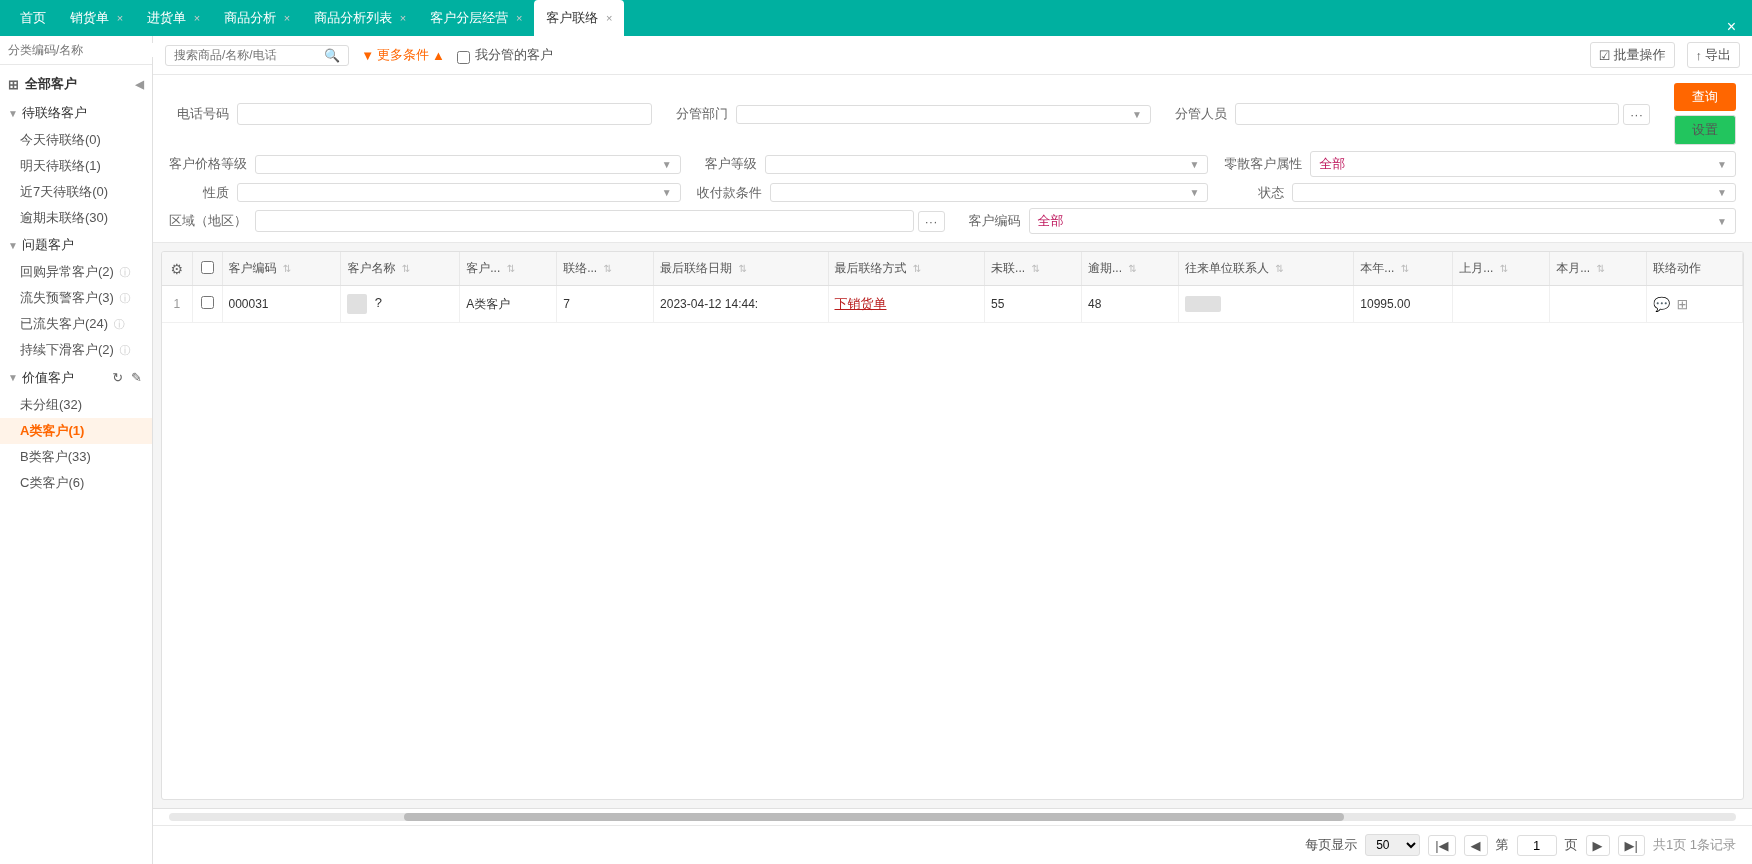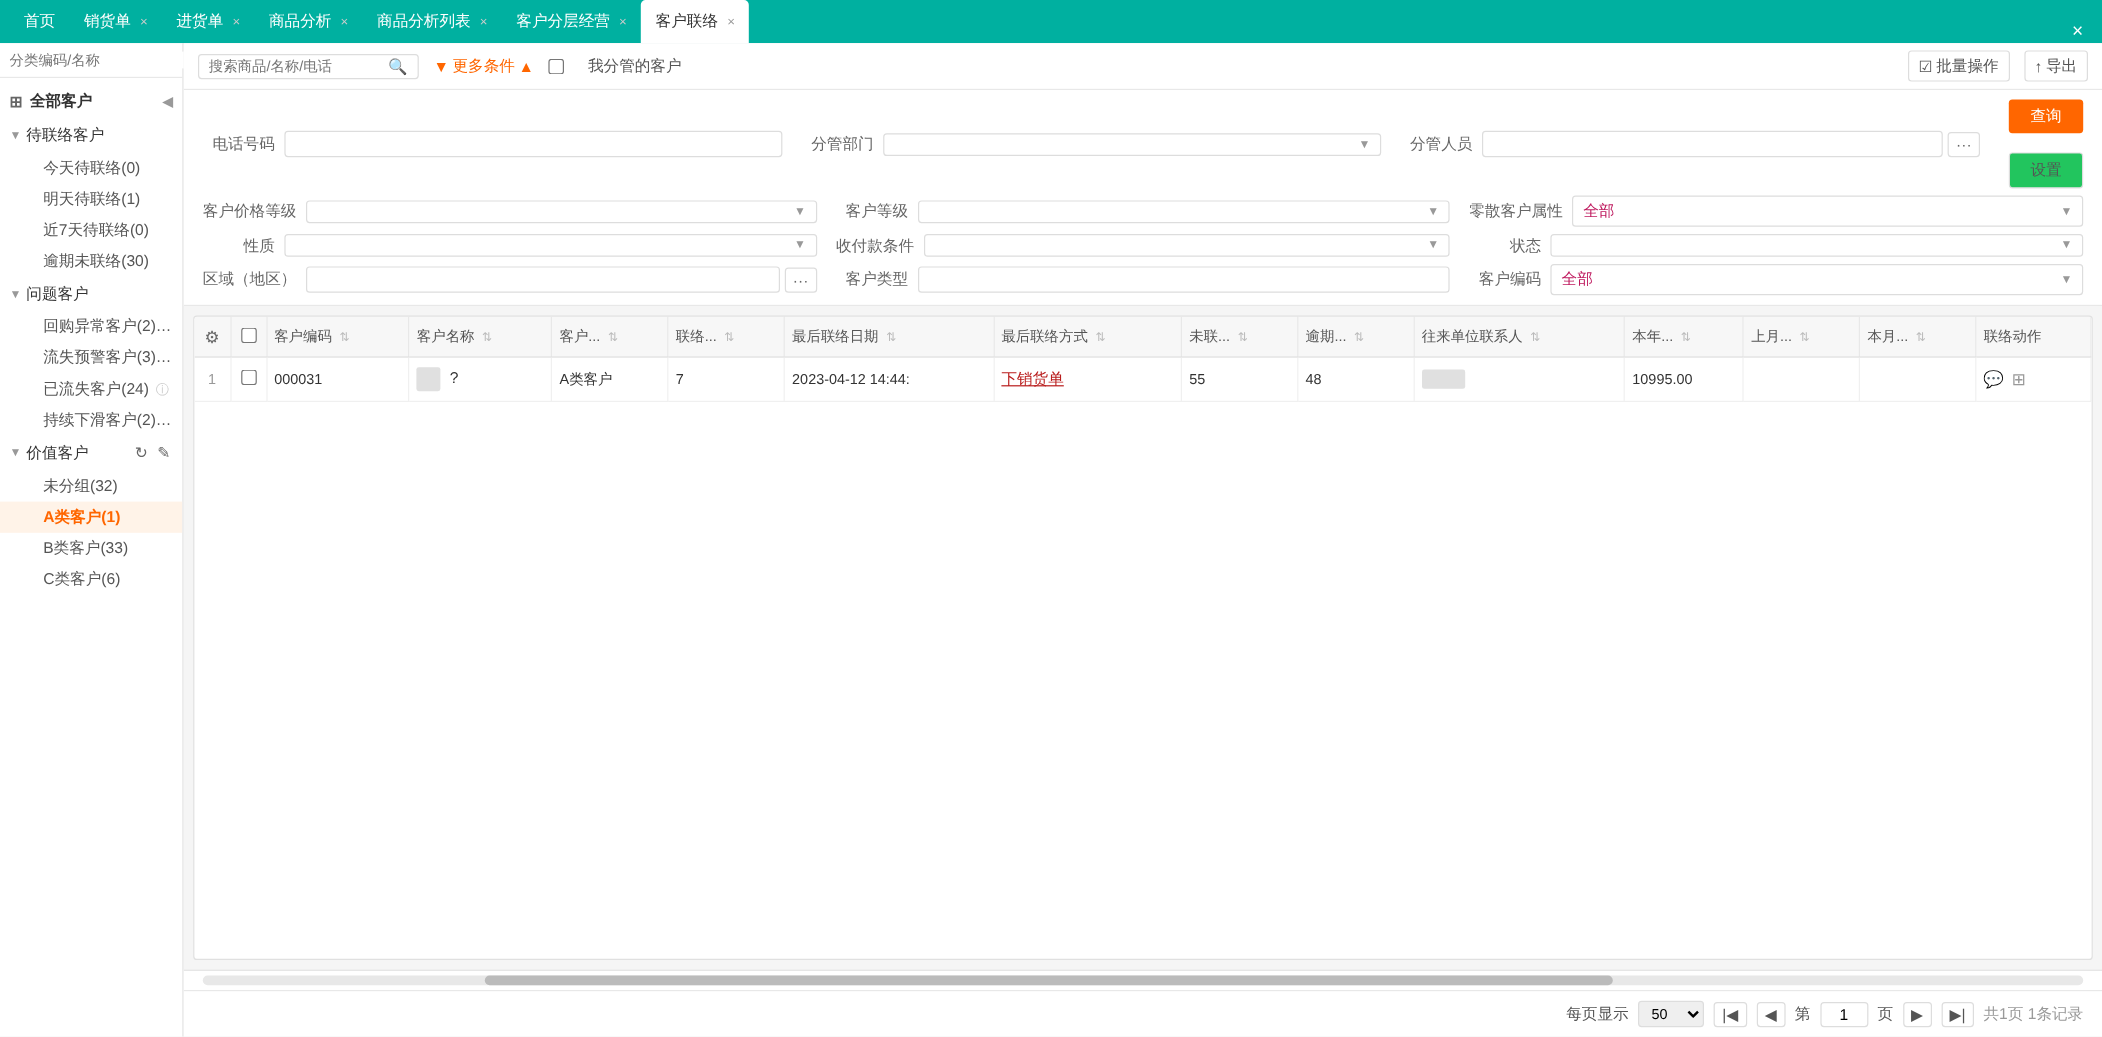--- a/index.html
+++ b/index.html
@@ -22,34 +22,34 @@
     .sidebar-search { display: flex; align-items: center; padding: 6px 8px; border-bottom: 1px solid #e8e8e8; }
     .sidebar-search input { flex: 1; border: none; outline: none; font-size: 12px; color: #999; }
     .sidebar-search .search-icon { color: #00b0a0; font-size: 14px; cursor: pointer; }
     .sidebar-tree { flex: 1; overflow-y: auto; padding: 4px 0; }
     .tree-root { display: flex; align-items: center; padding: 6px 8px; font-weight: bold; color: #333; cursor: pointer; }
     .tree-root .grid-icon { margin-right: 6px; color: #666; }
     .tree-root .collapse-btn { margin-left: auto; color: #999; font-size: 11px; cursor: pointer; }
     .tree-section { }
     .tree-section-header { display: flex; align-items: center; padding: 5px 8px; color: #333; cursor: pointer; }
     .tree-section-header .arrow { font-size: 10px; color: #999; margin-right: 4px; }
-    .tree-item { padding: 4px 8px 4px 36px; color: #555; cursor: pointer; white-space: nowrap; overflow: hidden; text-overflow: ellipsis; }
+    .tree-item { padding: 4px 8px 4px 20px; color: #555; cursor: pointer; white-space: nowrap; overflow: hidden; text-overflow: ellipsis; }
     .tree-item.active { background: #fff3e8; color: #ff6600; font-weight: bold; }
     .tree-item .info-icon { color: #ccc; font-size: 11px; margin-left: 2px; }
 
     
     .content { flex: 1; display: flex; flex-direction: column; background: #f5f5f5; overflow: hidden; }
 
     
     .filter-bar { display: flex; align-items: center; background: #fff; padding: 6px 12px; border-bottom: 1px solid #e8e8e8; gap: 12px; }
     .filter-search { display: flex; align-items: center; border: 1px solid #ddd; border-radius: 3px; padding: 2px 8px; background: #fff; }
     .filter-search input { border: none; outline: none; font-size: 12px; width: 150px; color: #999; }
     .filter-search .icon { color: #00b0a0; cursor: pointer; }
     .filter-more { display: flex; align-items: center; color: #ff6600; cursor: pointer; gap: 3px; }
-    .filter-checkbox { display: flex; align-items: center; gap: 20px; color: #555; cursor: pointer; }
+    .filter-checkbox { display: flex; align-items: flex-end; gap: 5px; color: #555; cursor: pointer; }
     .filter-checkbox input { cursor: pointer; }
     .filter-spacer { flex: 1; }
     .btn-batch { display: flex; align-items: center; gap: 3px; color: #555; cursor: pointer; border: 1px solid #ddd; padding: 3px 8px; border-radius: 3px; background: #fff; }
     .btn-export { display: flex; align-items: center; gap: 3px; color: #555; cursor: pointer; border: 1px solid #ddd; padding: 3px 8px; border-radius: 3px; background: #fff; }
 
     
     .adv-filter { background: #fff; border-bottom: 1px solid #e8e8e8; padding: 8px 16px; }
     .adv-filter-row { display: flex; align-items: center; margin-bottom: 6px; gap: 16px; }
     .adv-filter-row:last-child { margin-bottom: 0; }
     .filter-field { display: flex; align-items: center; flex: 1; gap: 8px; }
@@ -203,21 +203,21 @@
             <span class="arrow">▼</span>
           </div>
         </div>
         <div class="filter-field">
           <label>分管人员</label>
           <div style="display:flex;align-items:center;flex:1;gap:4px;">
             <input class="filter-input" style="flex: 1 1 0%;" type="text" value="">
             <span class="filter-ellipsis">···</span>
           </div>
         </div>
-        <div style="display:flex;flex-direction:column;gap:16px;margin-left:8px;">
+        <div style="display:flex;flex-direction:column;gap:4px;margin-left:8px;">
           <button class="btn-query">查询</button>
           <button class="btn-settings">设置</button>
         </div>
       </div>
 
       <div class="adv-filter-row">
         <div class="filter-field">
           <label>客户价格等级</label>
           <div class="filter-select">
             <span></span>
@@ -264,24 +264,20 @@
         </div>
       </div>
 
       <div class="adv-filter-row">
         <div class="filter-field">
           <label>区域（地区）</label>
           <div style="display:flex;align-items:center;flex:1;gap:4px;">
             <input class="filter-input" style="flex: 1 1 0%;" type="text" value="">
             <span class="filter-ellipsis">···</span>
           </div>
-        </div>
-        <div class="filter-field">
-          <label>客户类型</label>
-          <input class="filter-input" type="text" value="" style="">
         </div>
         <div class="filter-field">
           <label>客户编码</label>
           <div class="filter-select">
             <span>全部</span>
             <span class="arrow">▼</span>
           </div>
         </div>
       </div>
     </div>

